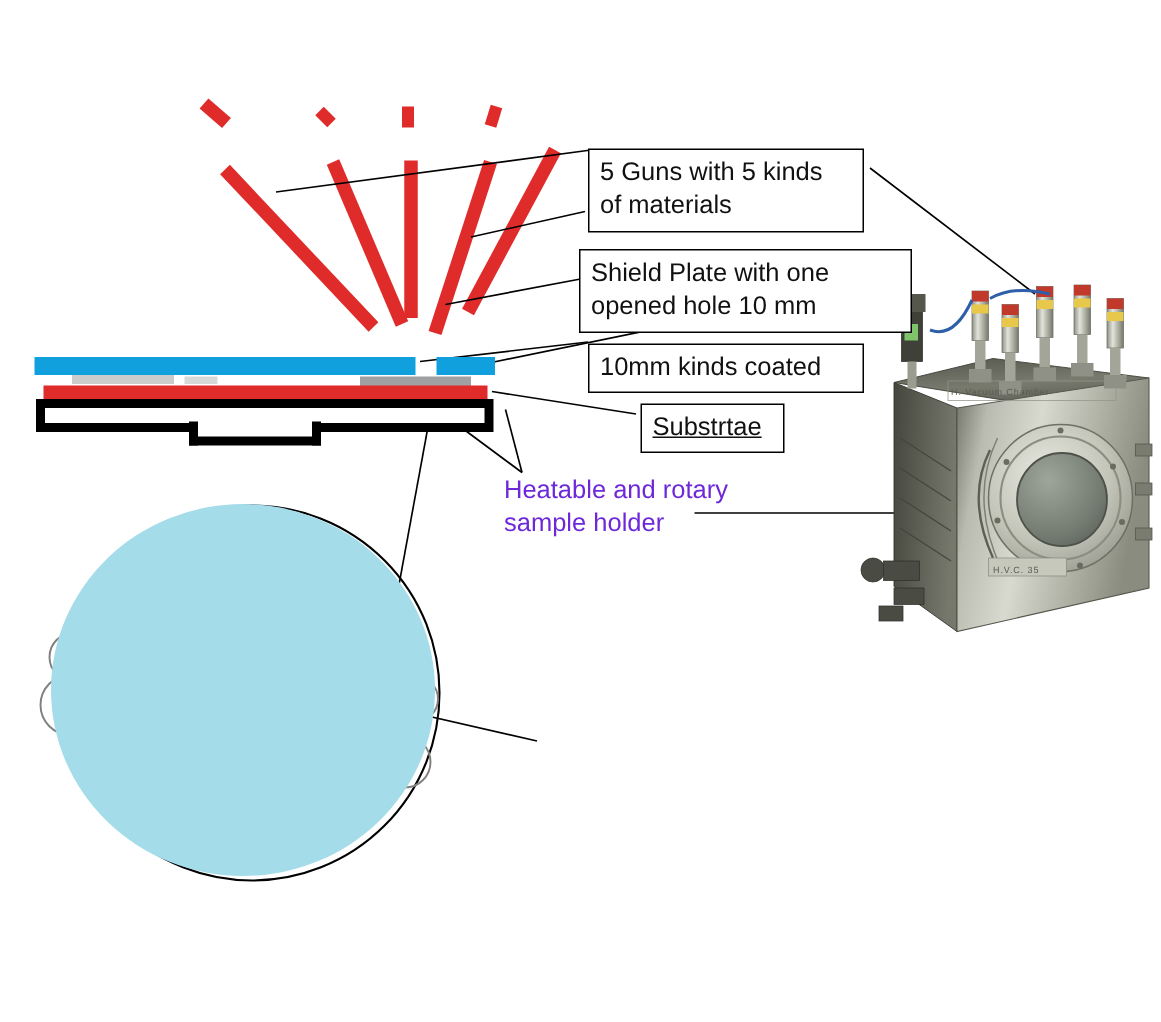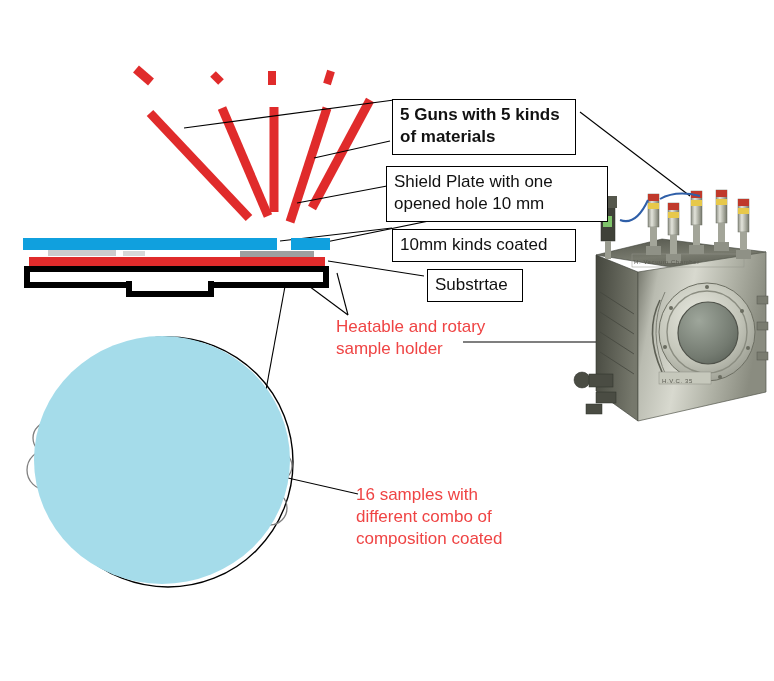--- a/index.html
+++ b/index.html
@@ -34,31 +34,31 @@
     border: 1px solid #000000;
     background: #ffffff;
     color: #111111;
     font-size: 17px;
     line-height: 1.32;
     padding: 4px 7px 5px 7px;
     white-space: pre-line;
   }
   .plain-label {
     position: absolute;
-    color: #ef4444;
+    color: #6d28d9;
     font-size: 17px;
     line-height: 1.30;
     white-space: pre-line;
     background: transparent;
   }
 
-  #callout-guns     { left: 392px; top: 99px;  width: 184px; font-weight: bold; }
+  #callout-guns     { left: 392px; top: 99px;  width: 184px; }
   #callout-shield   { left: 386px; top: 166px; width: 222px; }
   #callout-film     { left: 392px; top: 229px; width: 184px; }
-  #callout-substrate{ left: 427px; top: 269px; width: 96px;  }
+  #callout-substrate{ left: 427px; top: 269px; width: 96px; text-decoration: underline;  }
   #label-holder     { left: 336px; top: 316px; width: 230px; }
   #label-samples    { left: 356px; top: 484px; width: 215px; }
 
   
   .shield-bar {
     position: absolute;
     background: #10A0DE;
   }
   #shield-left  { left: 23px;  top: 238px; width: 254px; height: 12px; }
   #shield-right { left: 291px; top: 238px; width: 39px;  height: 12px; }
@@ -331,17 +331,14 @@
   <div class="callout" id="callout-shield">Shield Plate with one
 opened hole 10 mm</div>
 
   <div class="callout" id="callout-film">10mm kinds coated</div>
 
   <div class="callout" id="callout-substrate">Substrtae</div>
 
   <div class="plain-label" id="label-holder">Heatable and rotary
 sample holder</div>
 
-  <div class="plain-label" id="label-samples">16 samples with
-different combo of
-composition  coated</div>
 
 </div>
 
 </body></html>

